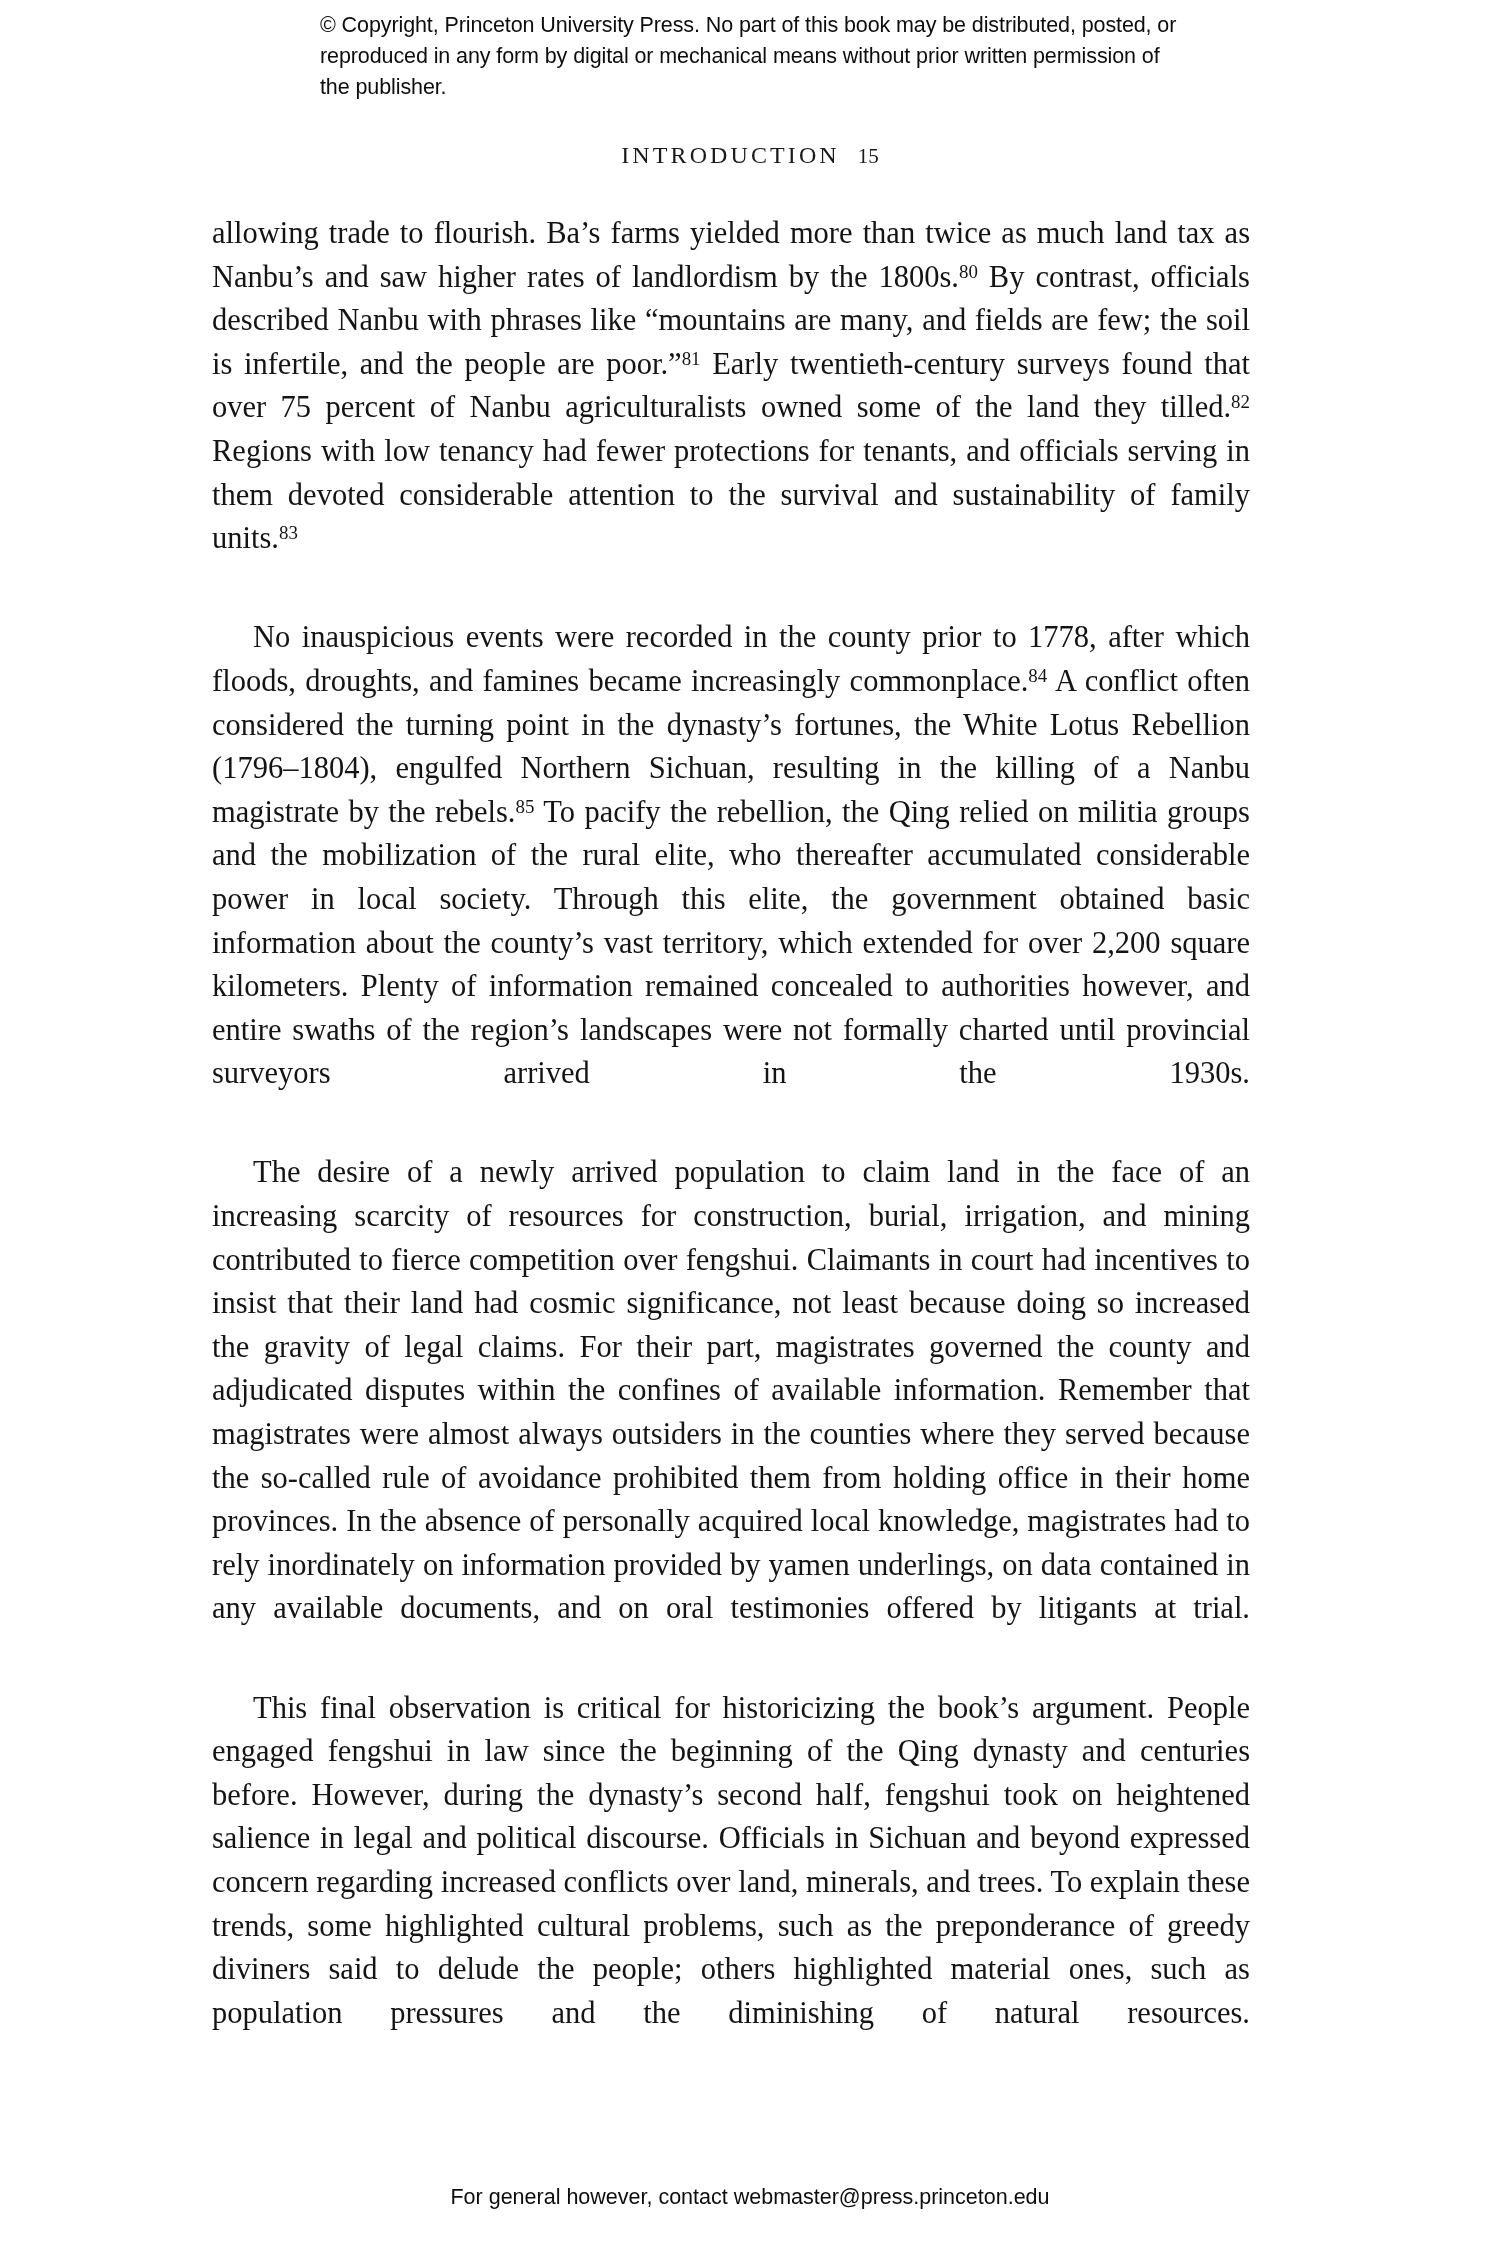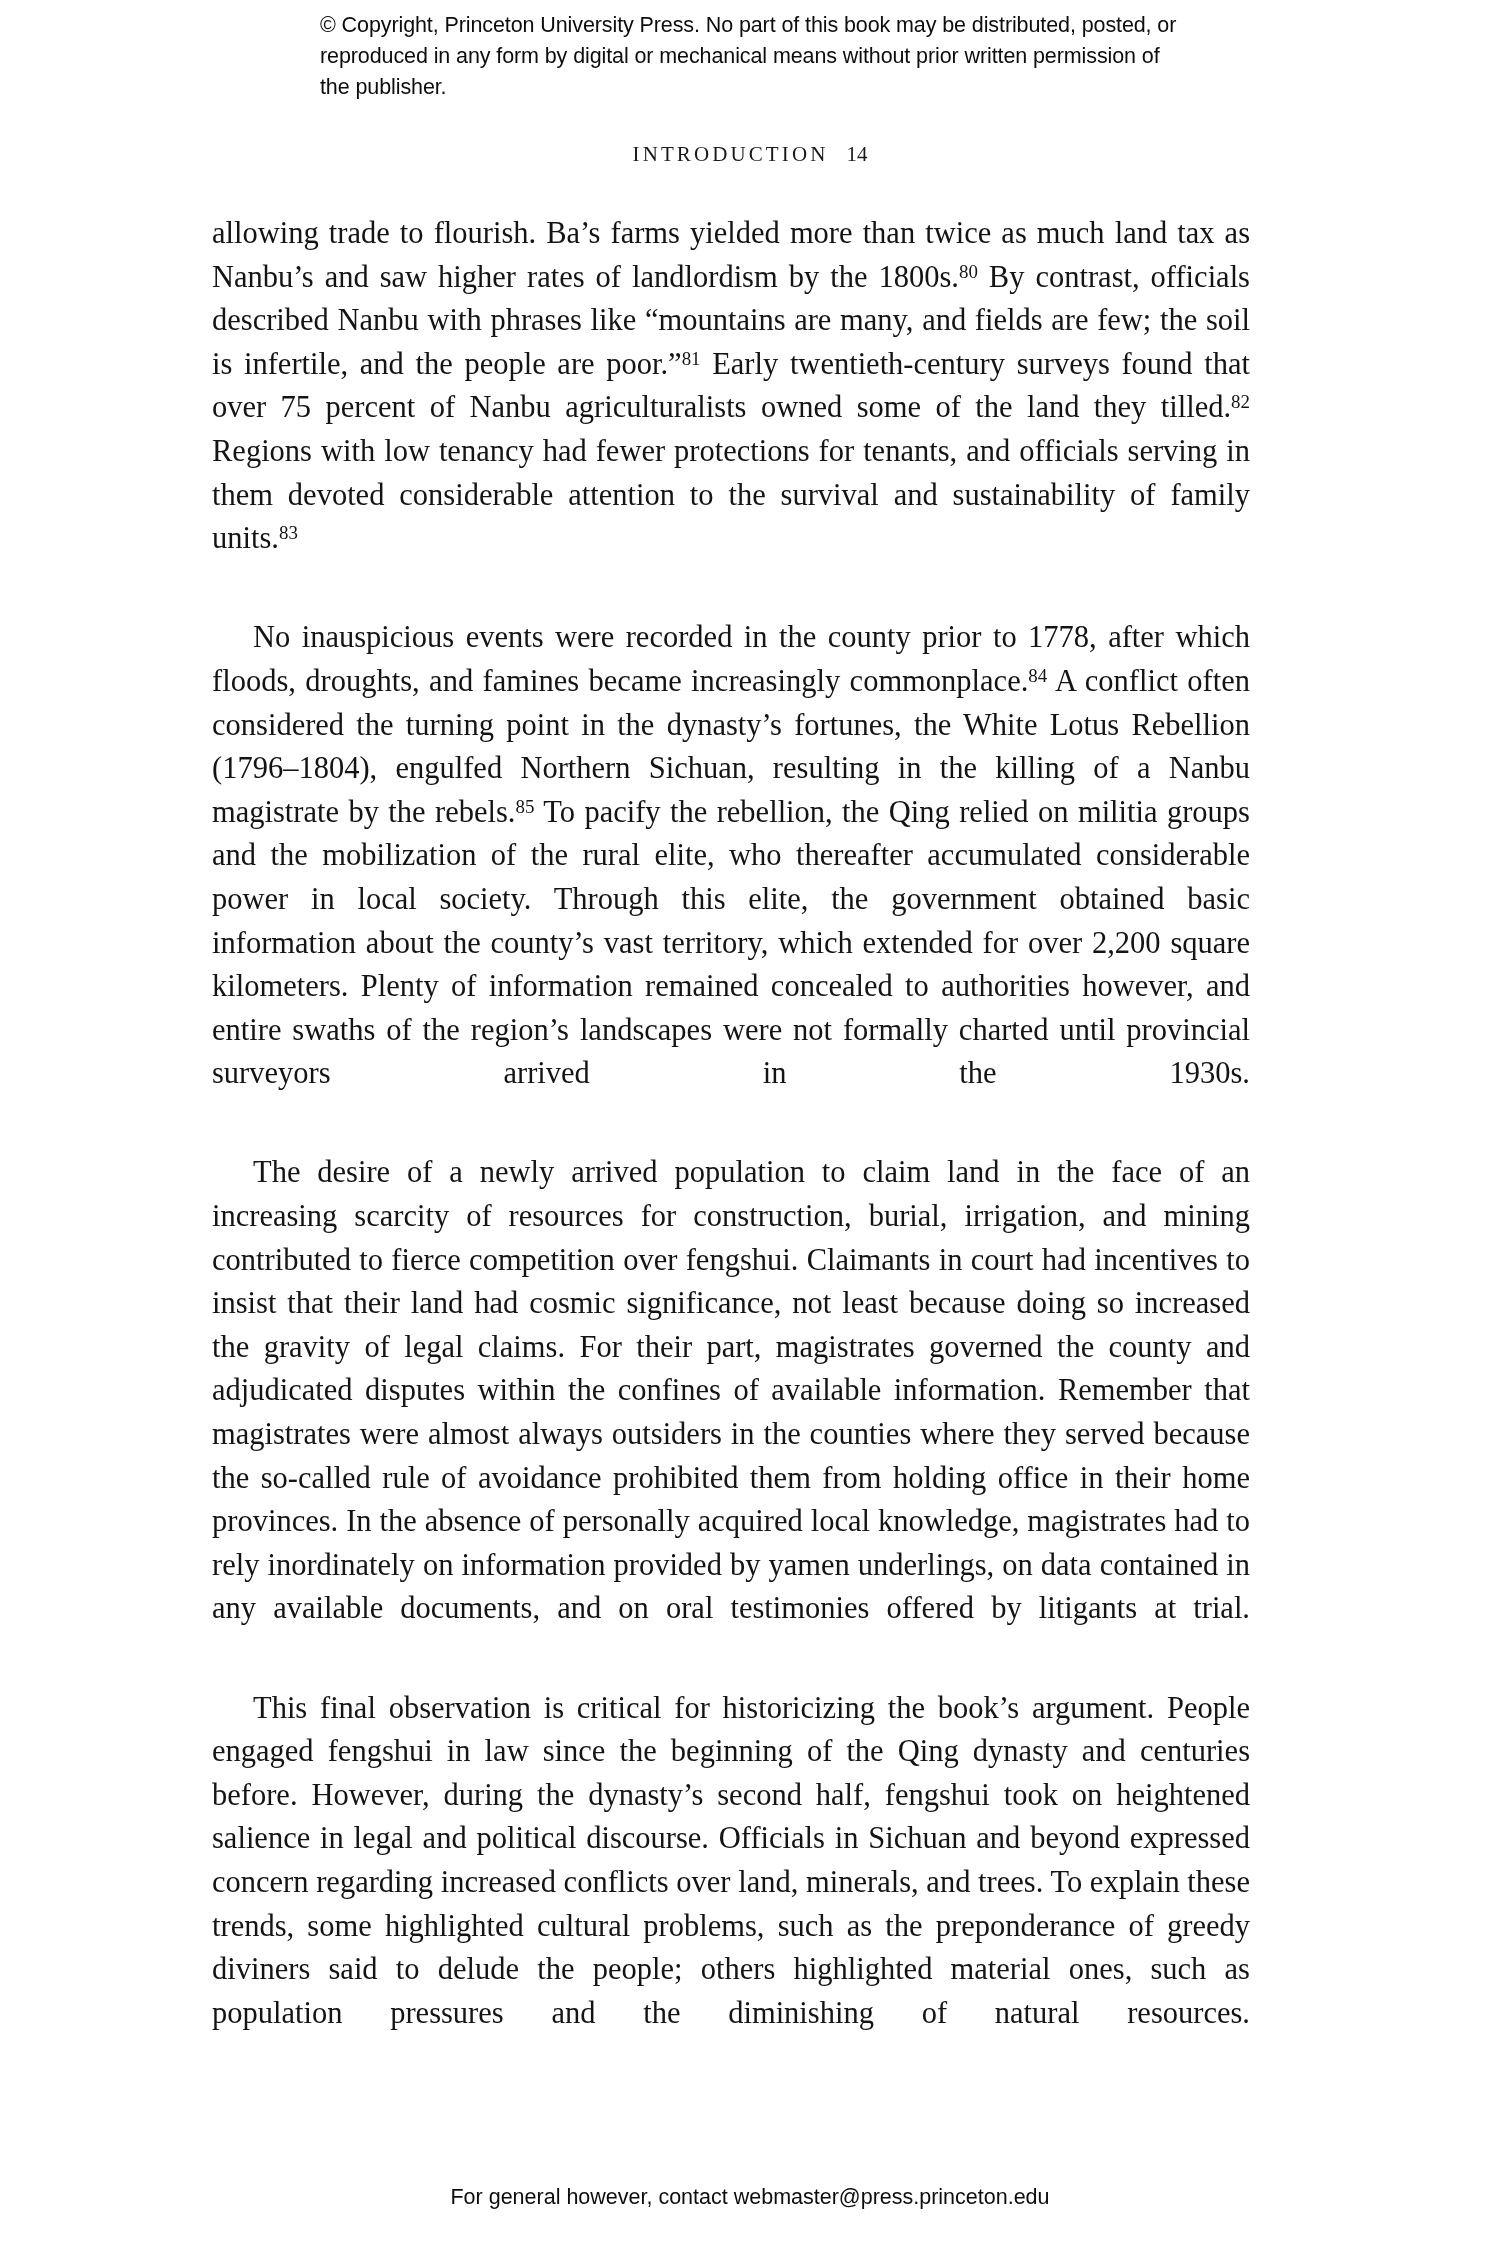--- a/index.html
+++ b/index.html
@@ -39,21 +39,21 @@
     right: 0;
     top: 142px;
     text-align: center;
     font-size: 20px;
     color: #1a1a1a;
   }
   .running-head .rh-title {
     letter-spacing: 3.1px;
     font-variant: small-caps;
     text-transform: uppercase;
-    font-size: 21px;
+    font-size: 24px;
   }
   .running-head .rh-page {
     margin-left: 18px;
     font-size: 21px;
     font-feature-settings: "onum" 1;
   }
 
   
   .textblock {
     position: absolute;
@@ -99,21 +99,21 @@
   }
 </style>
 </head>
 <body>
 
 <div class="page">
 
   <div class="copyright">© Copyright, Princeton University Press. No part of this book may be distributed, posted, or reproduced in any form by digital or mechanical means without prior written permission of the publisher.</div>
 
   <div class="running-head">
-    <span class="rh-title">INTRODUCTION</span><span class="rh-page">14</span>
+    <span class="rh-title">INTRODUCTION</span><span class="rh-page">15</span>
   </div>
 
   <div class="textblock" id="textblock">
       <p class="body"><span>allowing trade to flourish. Ba’s farms yielded more than twice as much land tax as Nanbu’s and saw higher rates of landlordism by the 1800s.</span><sup>80</sup><span> By contrast, officials described Nanbu with phrases like “mountains are many, and fields are few; the soil is infertile, and the people are poor.”</span><sup>81</sup><span> Early twentieth-century surveys found that over 75 percent of Nanbu agriculturalists owned some of the land they tilled.</span><sup>82</sup><span> Regions with low tenancy had fewer protections for tenants, and officials serving in them devoted considerable attention to the survival and sustainability of family units.</span><sup>83</sup></p>
       <p class="body indent"><span>No inauspicious events were recorded in the county prior to 1778, after which floods, droughts, and famines became increasingly commonplace.</span><sup>84</sup><span> A conflict often considered the turning point in the dynasty’s fortunes, the White Lotus Rebellion (1796–1804), engulfed Northern Sichuan, resulting in the killing of a Nanbu magistrate by the rebels.</span><sup>85</sup><span> To pacify the rebellion, the Qing relied on militia groups and the mobilization of the rural elite, who thereafter accumulated considerable power in local society. Through this elite, the government obtained basic information about the county’s vast territory, which extended for over 2,200 square kilometers. Plenty of information remained concealed to authorities however, and entire swaths of the region’s landscapes were not formally charted until provincial surveyors arrived in the 1930s.</span></p>
       <p class="body indent"><span>The desire of a newly arrived population to claim land in the face of an increasing scarcity of resources for construction, burial, irrigation, and mining contributed to fierce competition over fengshui. Claimants in court had incentives to insist that their land had cosmic significance, not least because doing so increased the gravity of legal claims. For their part, magistrates governed the county and adjudicated disputes within the confines of available information. Remember that magistrates were almost always outsiders in the counties where they served because the so-called rule of avoidance prohibited them from holding office in their home provinces. In the absence of personally acquired local knowledge, magistrates had to rely inordinately on information provided by yamen underlings, on data contained in any available documents, and on oral testimonies offered by litigants at trial.</span></p>
       <p class="body indent"><span>This final observation is critical for historicizing the book’s argument. People engaged fengshui in law since the beginning of the Qing dynasty and centuries before. However, during the dynasty’s second half, fengshui took on heightened salience in legal and political discourse. Officials in Sichuan and beyond expressed concern regarding increased conflicts over land, minerals, and trees. To explain these trends, some highlighted cultural problems, such as the preponderance of greedy diviners said to delude the people; others highlighted material ones, such as population pressures and the diminishing of natural resources.</span></p>
     </div>
 
   <div class="footer">For general however, contact webmaster@press.princeton.edu</div>

